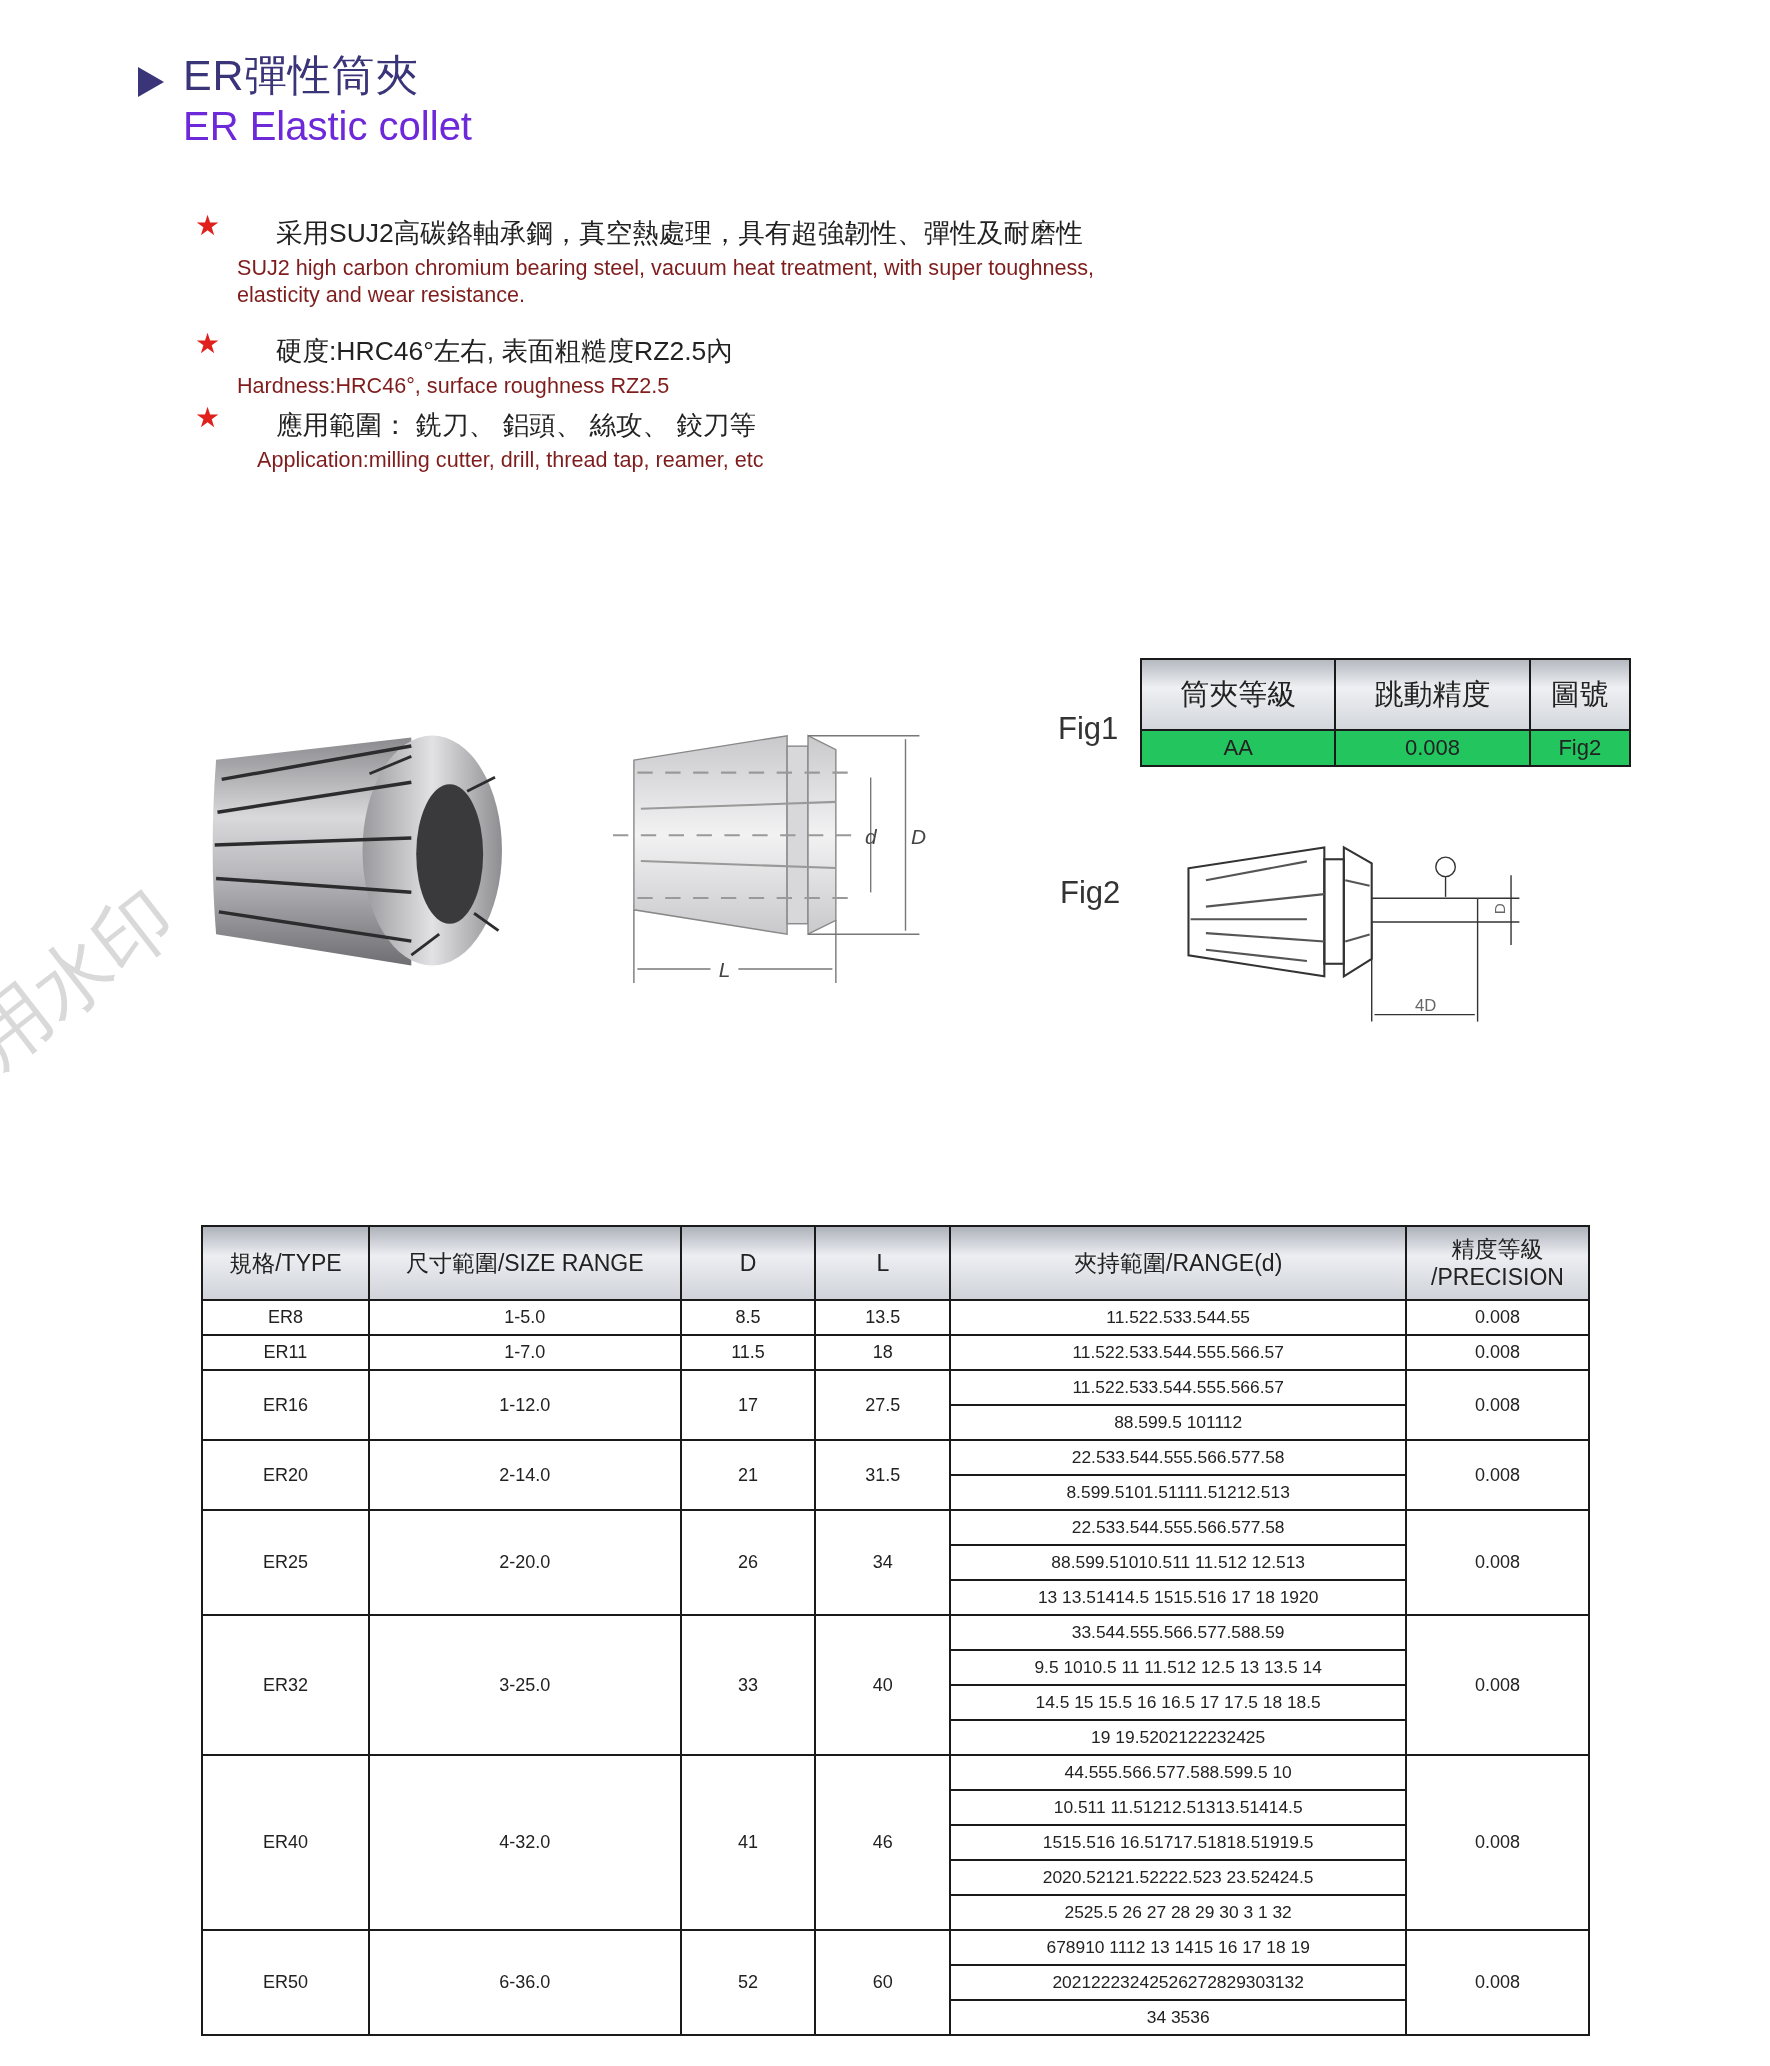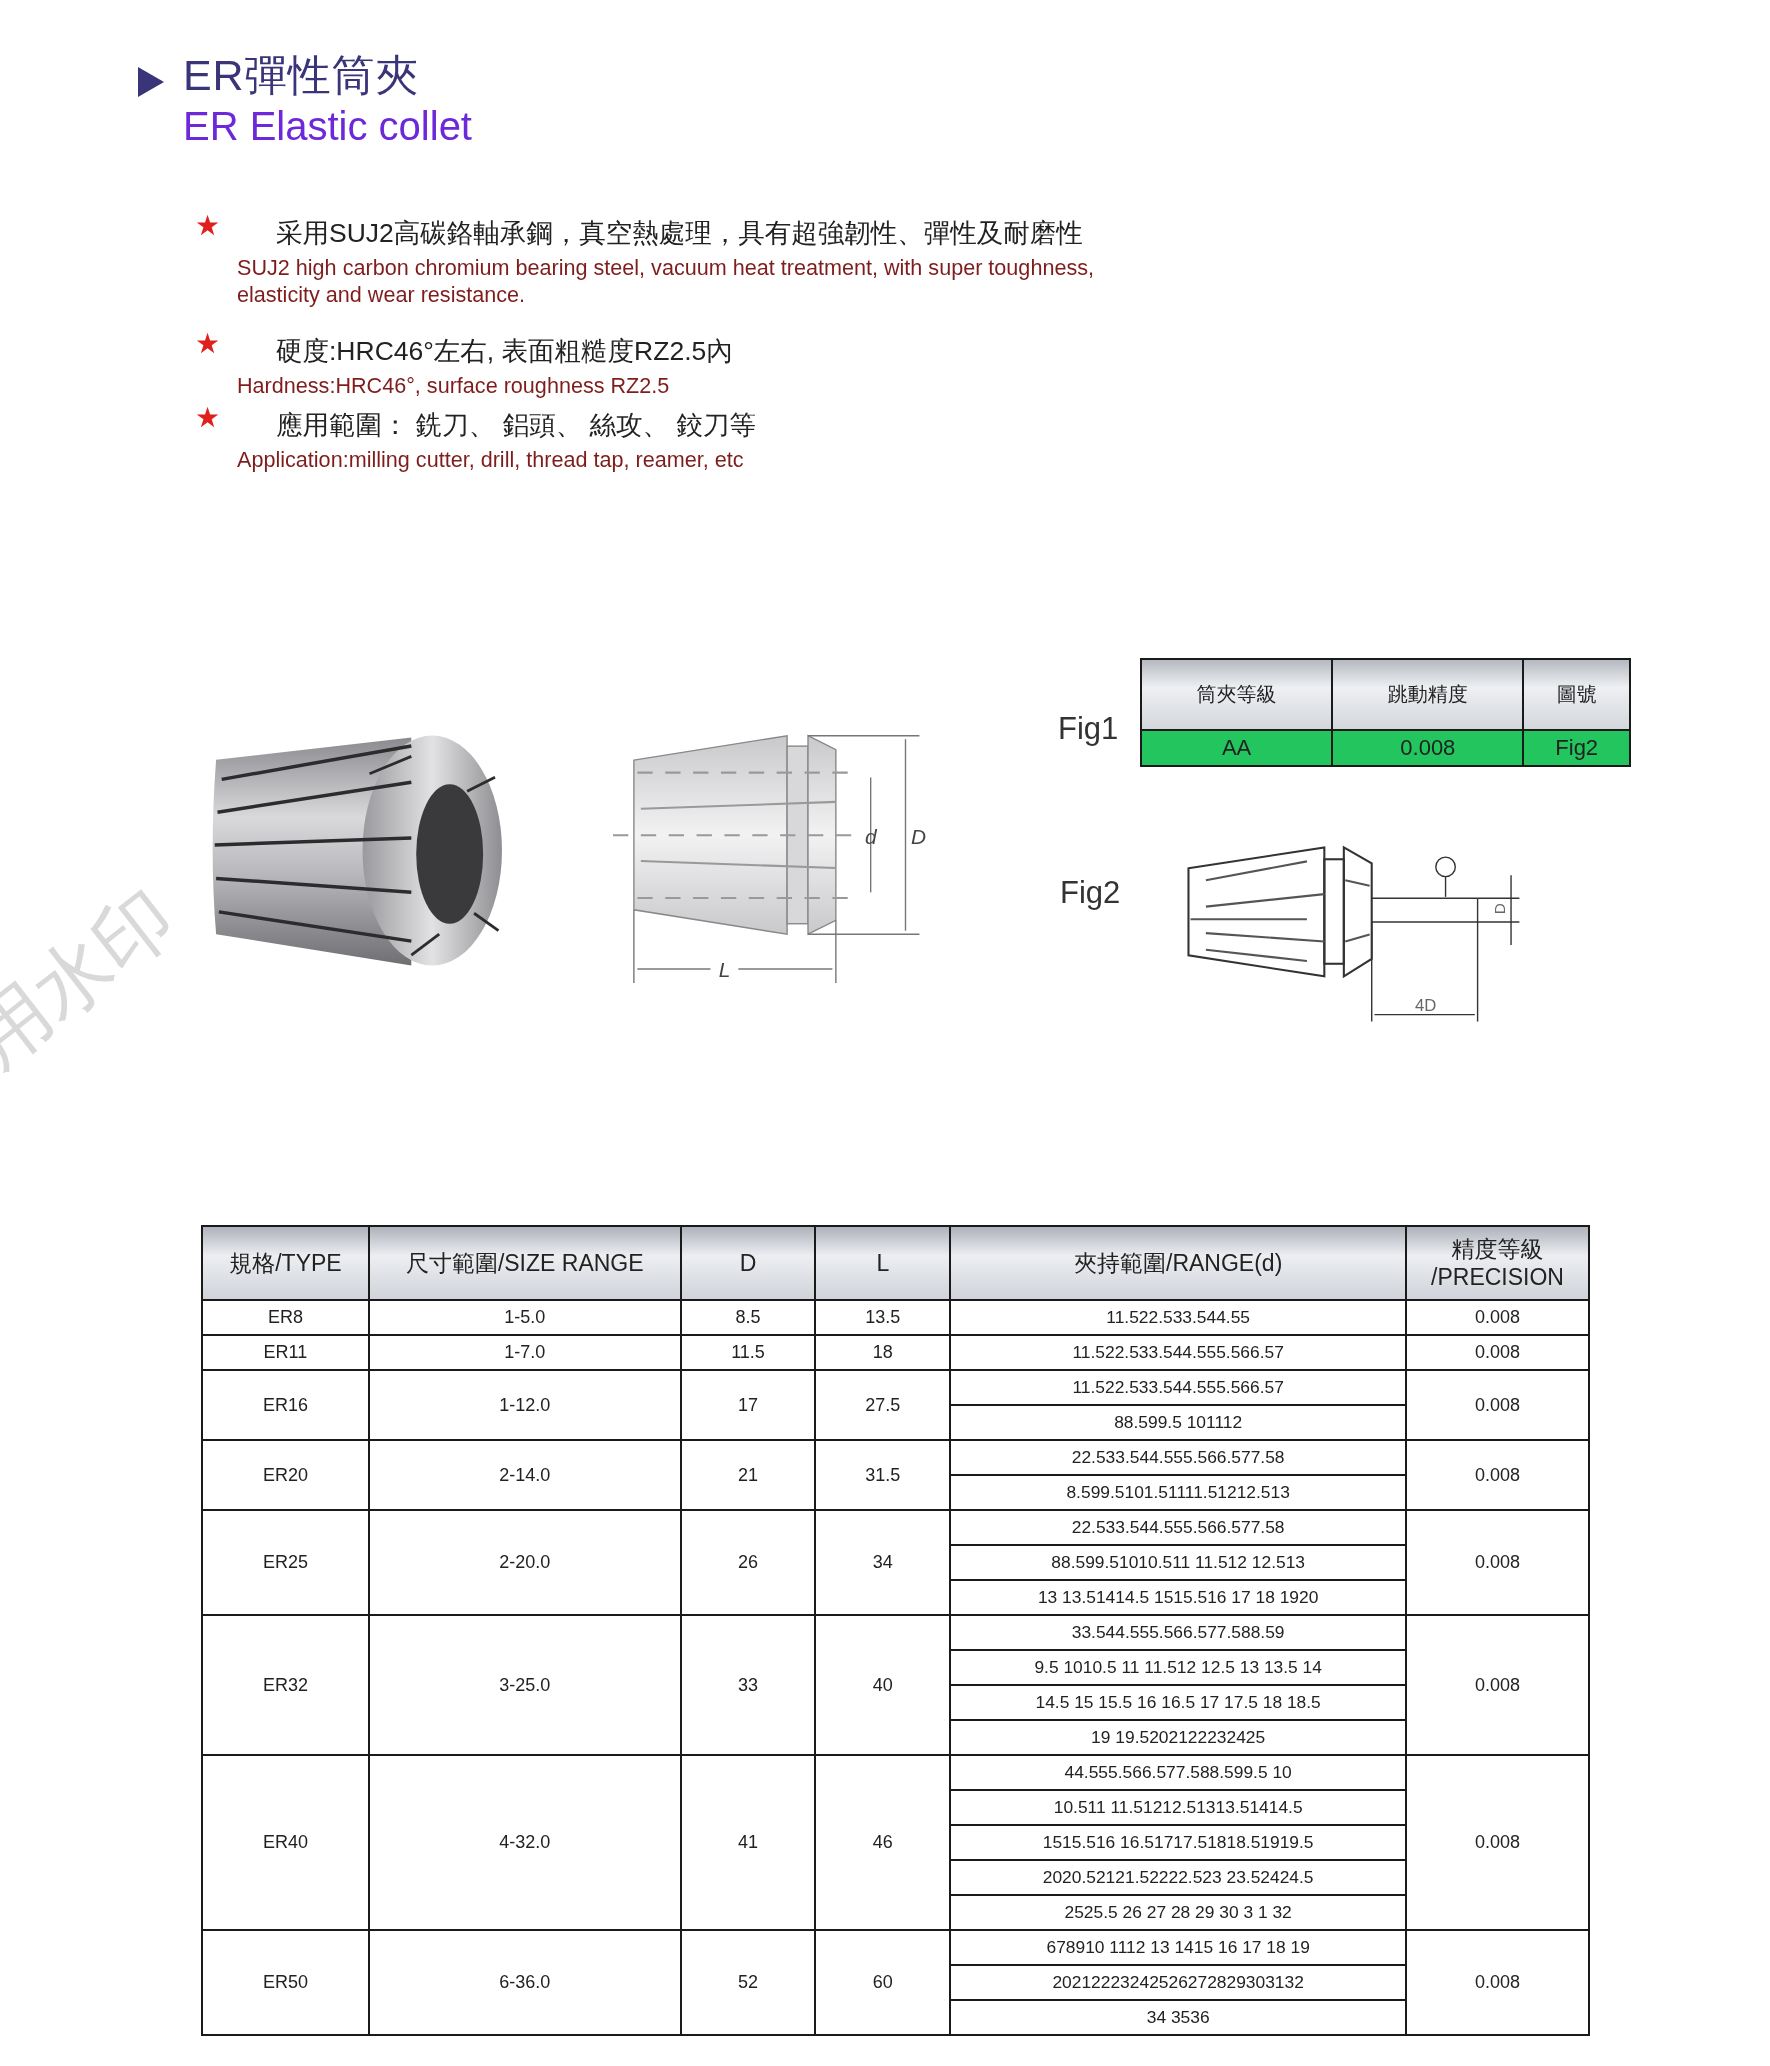--- a/index.html
+++ b/index.html
@@ -22,21 +22,21 @@
   .bullet .en { position: absolute; left: 42px; font-size: 21.6px; white-space: nowrap; color: #7f1d1d; line-height: 26.5px; }
 
   
   .watermark { left: -42px; top: 927px; font-size: 77px; color: #d9d9d9; transform: rotate(-38deg); white-space: nowrap; }
 
   
   .fig-label { font-size: 31px; color: #333; }
   table { border-collapse: collapse; }
   .fig1-table { left: 1140px; top: 658px; width: 491px; }
   .fig1-table td, .fig1-table th { border: 2.8px solid #1a1a1a; text-align: center; font-weight: normal; }
-  .fig1-table th { height: 67px; font-size: 20px;
+  .fig1-table th { height: 67px; font-size: 29px;
     background: linear-gradient(#b5b9c0 0%, #eef0f3 40%, #d3d6db 100%); }
   .fig1-table td { height: 32px; font-size: 22px; background: #22c55e; }
 
   
   .spec { left: 201px; top: 1225px; width: 1389px; }
   .spec td, .spec th { border: 2.1px solid #1a1a1a; text-align: center; font-weight: normal; padding: 0; }
   .spec th { height: 72px; font-size: 23px; line-height: 28px;
     background: linear-gradient(#aeb2ba 0%, #eceef2 40%, #d0d3d9 100%); color: #222; }
   .spec td { font-size: 18px; height: 33px; color: #222; }
   .spec td.range { font-size: 17.4px; }
@@ -55,21 +55,21 @@
   <span class="en" style="top:67px;">elasticity and wear resistance.</span>
 </div>
 <div class="abs bullet" style="top:333px;">
   <span class="star">★</span>
   <span class="zh">硬度:HRC46°左右, 表面粗糙度RZ2.5內</span>
   <span class="en" style="top:40px;">Hardness:HRC46°, surface roughness RZ2.5</span>
 </div>
 <div class="abs bullet" style="top:407px;">
   <span class="star">★</span>
   <span class="zh">應用範圍：  銑刀、  鋁頭、  絲攻、  鉸刀等</span>
-  <span class="en" style="top:40px;">Application:milling cutter, drill, thread tap, reamer, etc</span>
+  <span class="en" style="top:40px;margin-left:20px;">Application:milling cutter, drill, thread tap, reamer, etc</span>
 </div>
 
 <div class="abs watermark">用水印</div>
 
 <svg class="abs" style="left:202px; top:725px;" width="335" height="251" viewBox="0 0 480 360">
   <defs>
     <linearGradient id="metal" x1="0" y1="0" x2="0" y2="1">
       <stop offset="0" stop-color="#8b8b8f"></stop>
       <stop offset="0.35" stop-color="#d9d9dc"></stop>
       <stop offset="0.6" stop-color="#b8b8bc"></stop>

